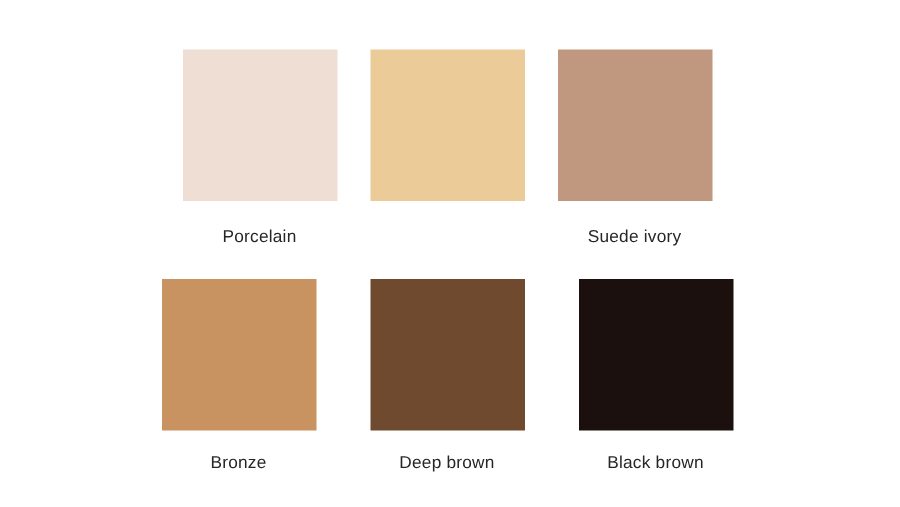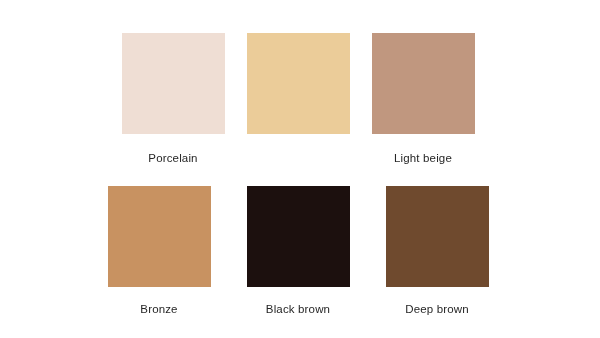--- a/index.html
+++ b/index.html
@@ -71,37 +71,37 @@
       <span class="swatch-label" style="color: rgb(38, 38, 38);">Porcelain</span>
     </div>
 
 
     <div class="swatch-cell">
       <span class="swatch-chip" style="background-color: rgb(235, 204, 153);"></span>
     </div>
 
     <div class="swatch-cell">
       <span class="swatch-chip" style="background-color: rgb(192, 151, 127);"></span>
-      <span class="swatch-label" style="color: rgb(38, 38, 38);">Light beige</span>
+      <span class="swatch-label" style="color: rgb(38, 38, 38);">Suede ivory</span>
     </div>
 
   </div>
 
   <div class="swatch-row" id="row-bottom">
 
     <div class="swatch-cell">
       <span class="swatch-chip" style="background-color: rgb(200, 146, 97);"></span>
       <span class="swatch-label" style="color: rgb(38, 38, 38);">Bronze</span>
     </div>
 
     <div class="swatch-cell">
-      <span class="swatch-chip" style="background-color: rgb(28, 16, 14);"></span>
-      <span class="swatch-label" style="color: rgb(38, 38, 38);">Black brown</span>
+      <span class="swatch-chip" style="background-color: rgb(111, 74, 46);"></span>
+      <span class="swatch-label" style="color: rgb(38, 38, 38);">Deep brown</span>
     </div>
 
     <div class="swatch-cell">
-      <span class="swatch-chip" style="background-color: rgb(111, 74, 46);"></span>
-      <span class="swatch-label" style="color: rgb(38, 38, 38);">Deep brown</span>
+      <span class="swatch-chip" style="background-color: rgb(28, 16, 14);"></span>
+      <span class="swatch-label" style="color: rgb(38, 38, 38);">Black brown</span>
     </div>
 
   </div>
 
 </div>
 
 </body></html>

